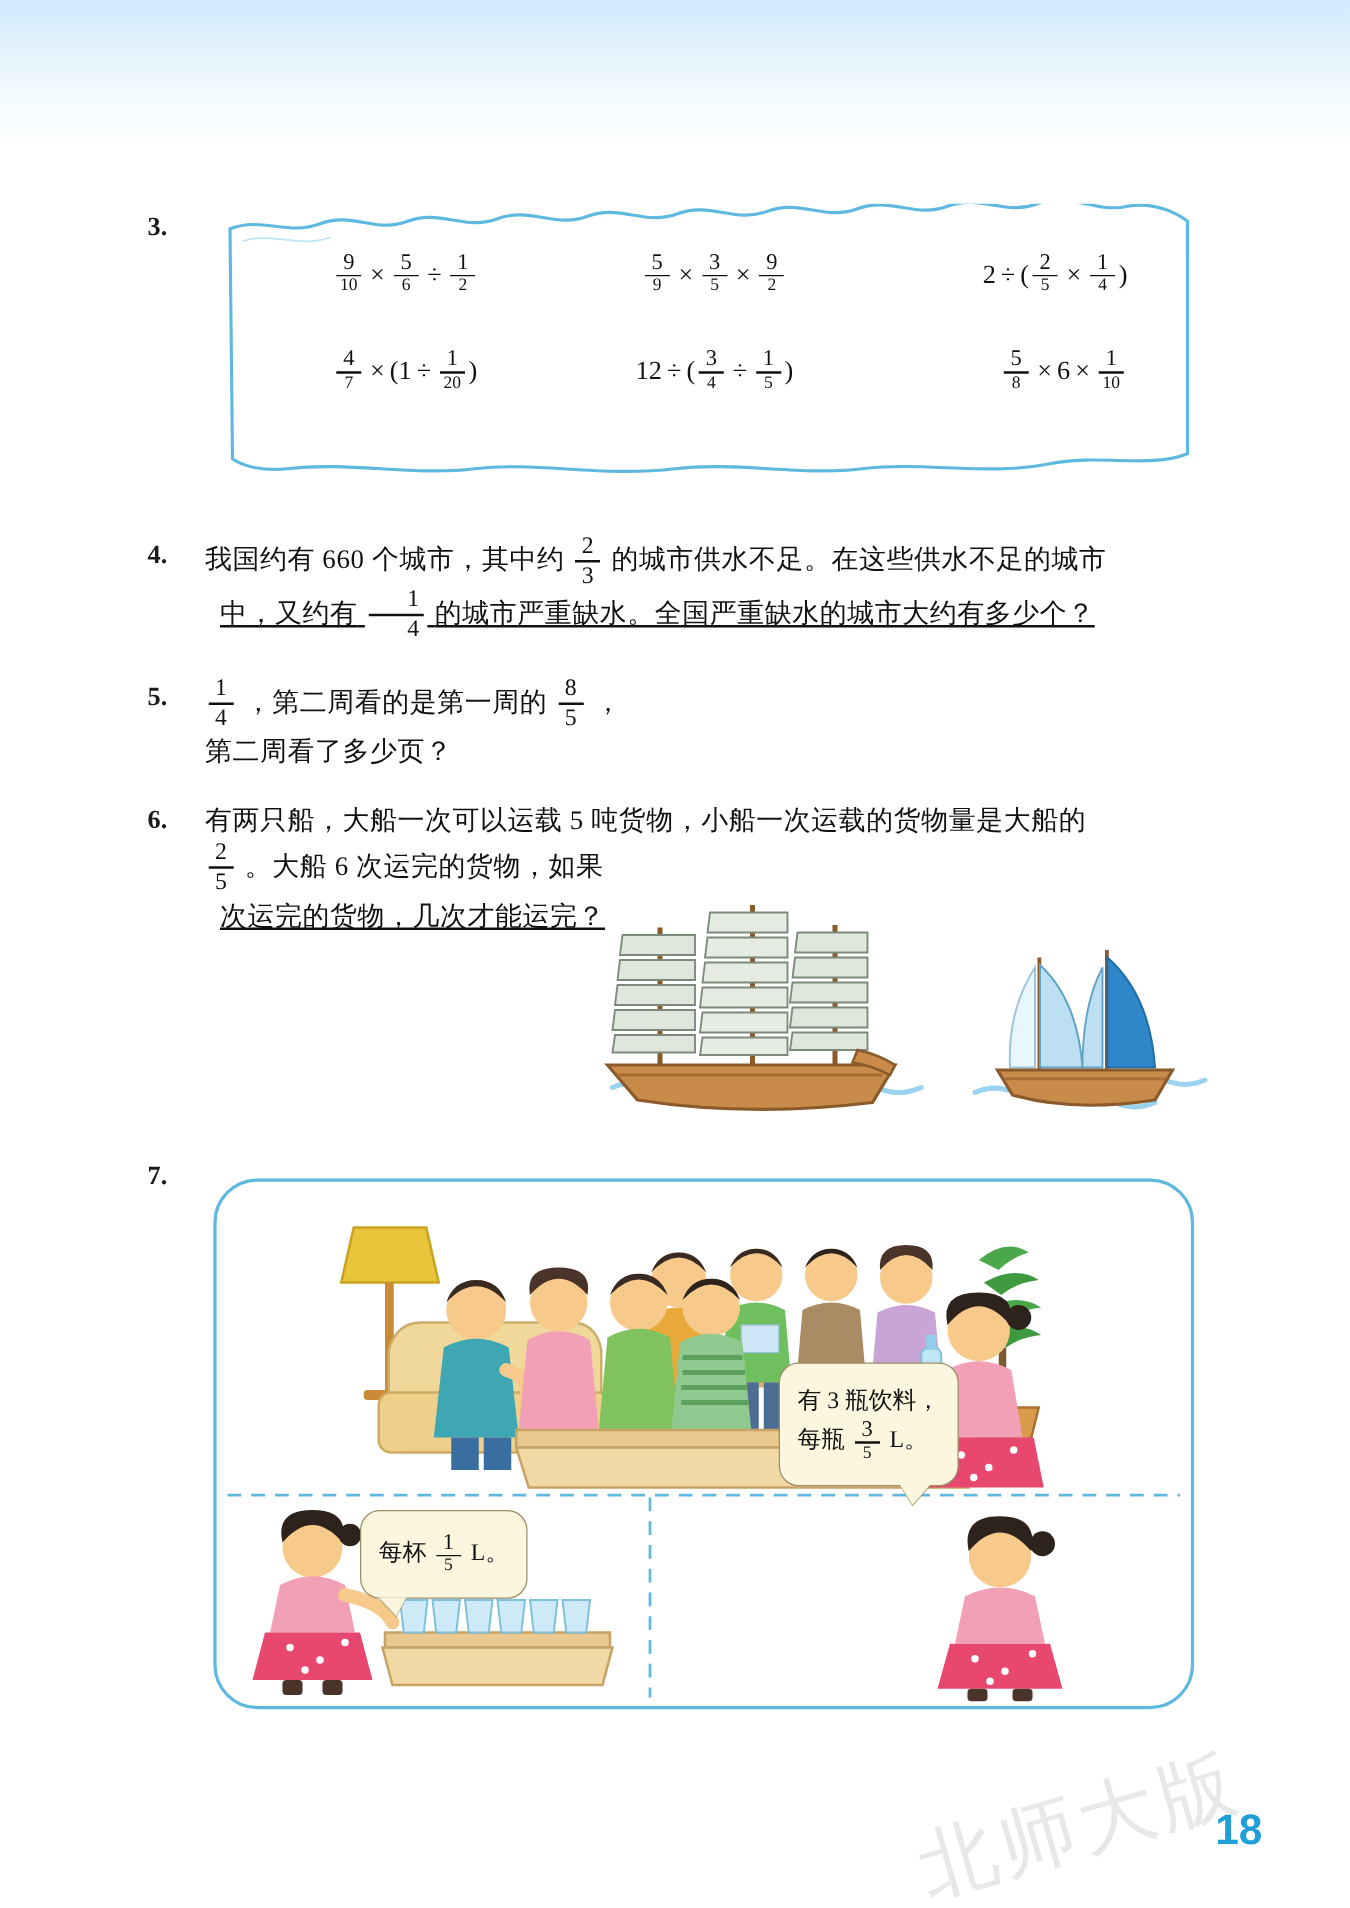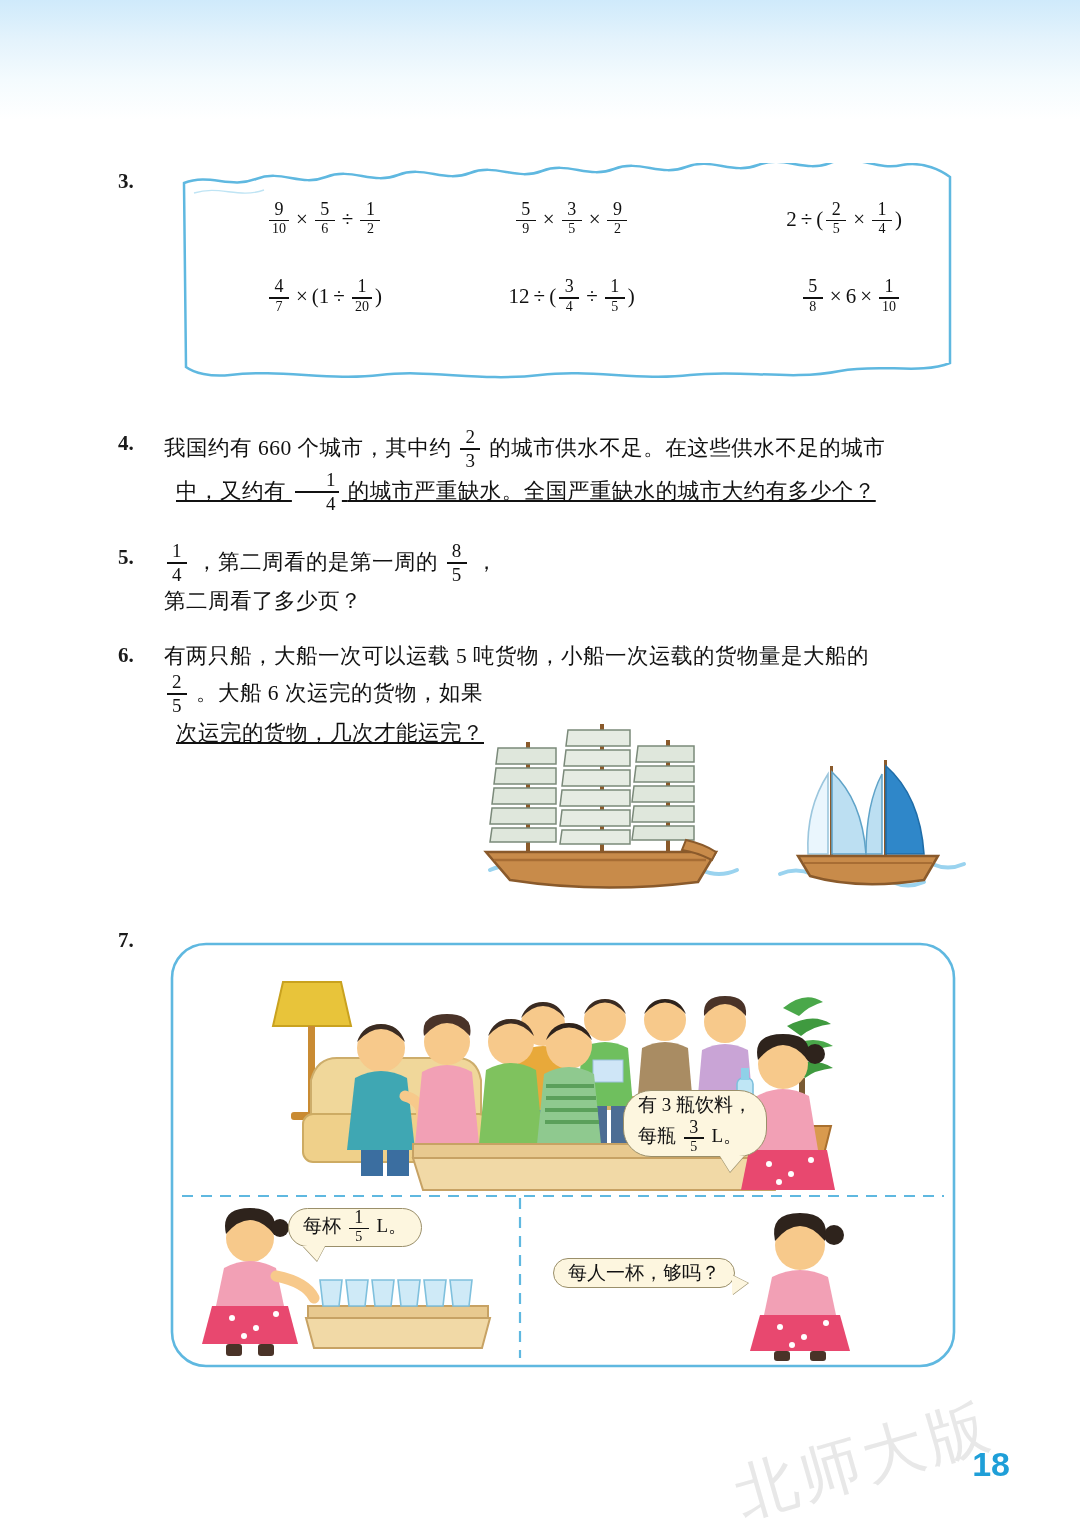--- a/index.html
+++ b/index.html
@@ -178,22 +178,22 @@
     top: 265px;
     width: 400px;
     height: 160px;
   }
 
   
   .bubble {
     position: absolute;
     background: #fdf6df;
     border: 1.8px solid #9a8f6a;
-    border-radius: 28px;
-    padding: 0 14px;
+    border-radius: 16px;
+    padding: 16px 14px;
     font-family: "Liberation Serif", serif;
     font-size: 19px;
     color: #111;
     line-height: 1.45;
     white-space: nowrap;
   }
   .bubble .tail {
     position: absolute;
     width: 0; height: 0;
   }
@@ -702,23 +702,19 @@
                 <circle cx="266" cy="132" r="3"></circle>
               <circle cx="288" cy="118" r="3"></circle>
                 <circle cx="254" cy="140" r="3"></circle>
             </g>
             <rect x="236" y="146" width="16" height="10" rx="3" fill="#4a3328"></rect>
             <rect x="272" y="146" width="16" height="10" rx="3" fill="#4a3328"></rect>
           </g>
         </svg>
       </div>
 
-      <div class="bubble" id="bubble3">
-        <span class="tail"></span>
-        <span>每人一杯，够吗？</span>
-      </div>
     </div>
 
     <div class="watermark">北师大版</div>
     <div class="page-number">18</div>
 
   </div>
 </div>
 
 </body></html>

